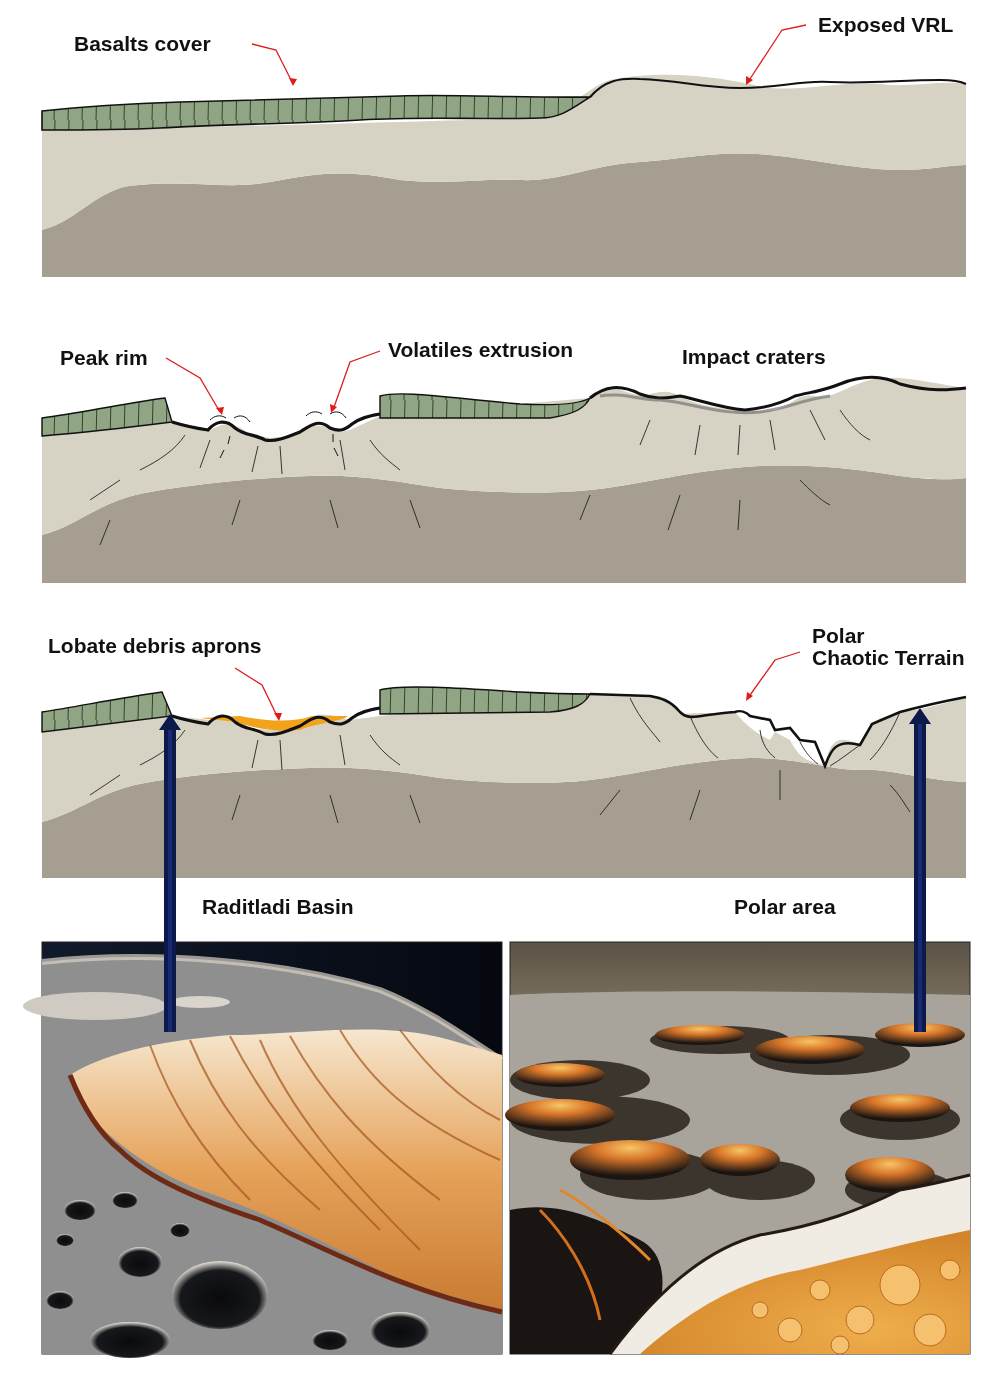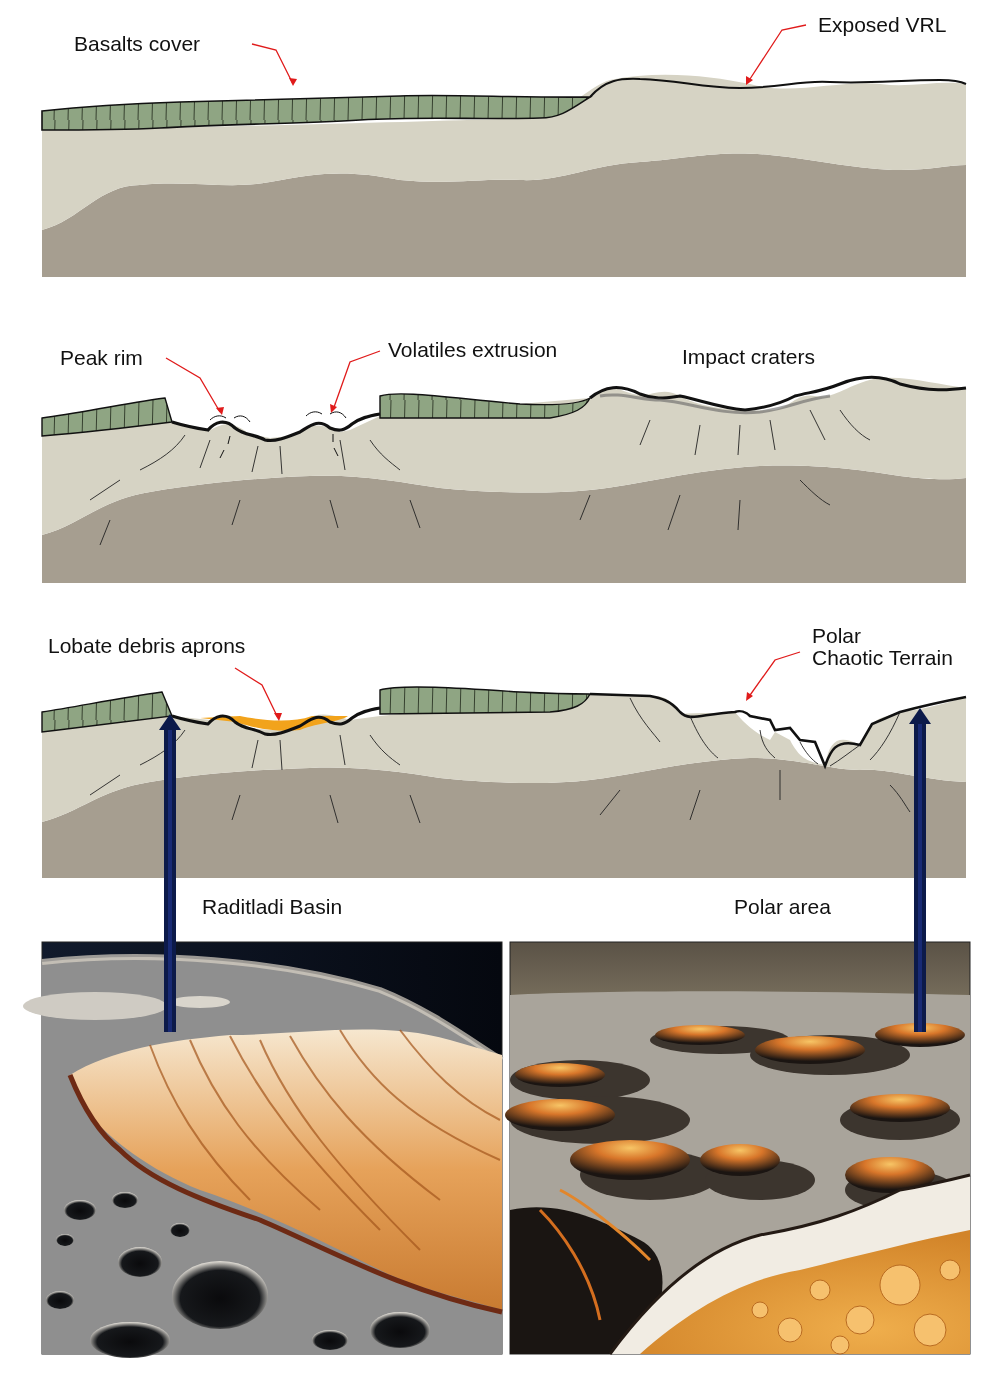--- a/index.html
+++ b/index.html
@@ -1,17 +1,17 @@
 <!DOCTYPE html>
 <html><head>
 <meta charset="utf-8">
 <style>
   html, body { margin: 0; padding: 0; background: #ffffff; }
   body { width: 1000px; height: 1380px; position: relative; overflow: hidden; font-family: "Liberation Sans", sans-serif; }
-  .stage { position: absolute; left: 0; top: 0; width: 1000px; height: 1380px; }
+  .stage { position: absolute; left: 0; top: 0; width: 1000px; height: 1380px; font-weight: bold; }
   svg text { font-family: "Liberation Sans", sans-serif; fill: #111; }
   .lbl { font-size: 21px; }
 </style>
 </head>
 <body>
 
 <div class="stage">
 <svg width="1000" height="1380" viewBox="0 0 1000 1380" xmlns="http://www.w3.org/2000/svg">
   <defs>
     <pattern id="basaltHatch" width="14" height="40" patternUnits="userSpaceOnUse">

